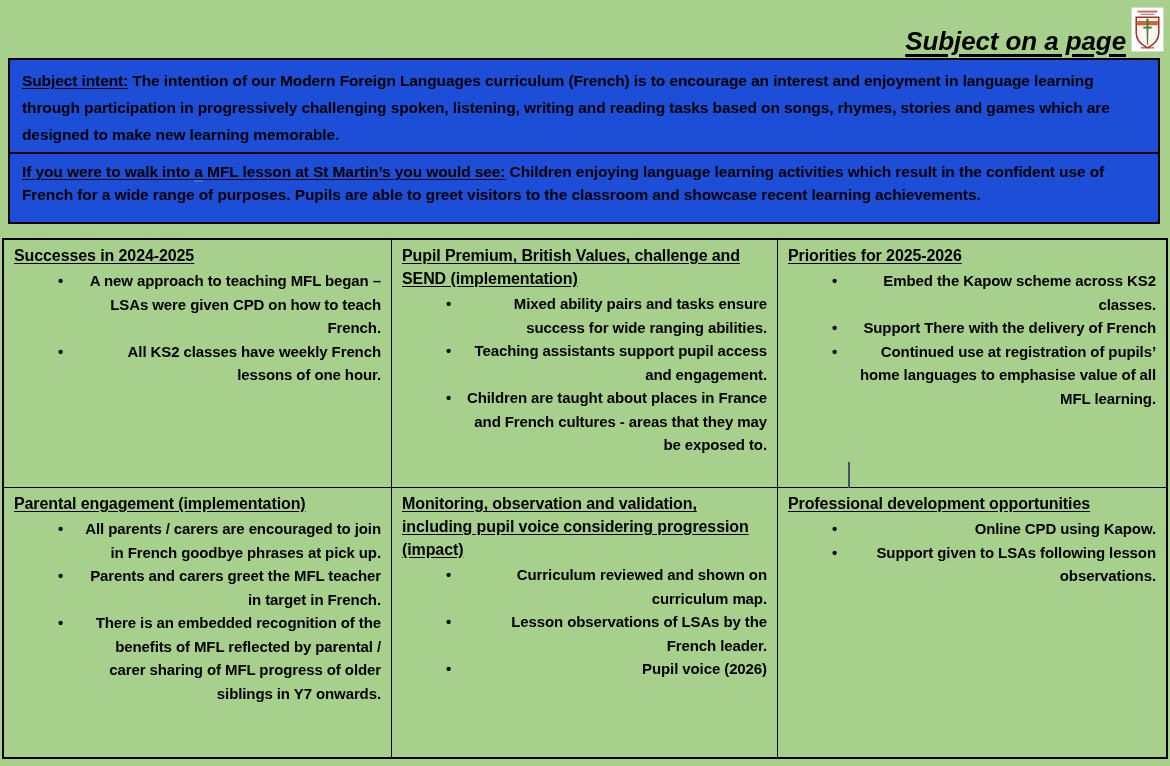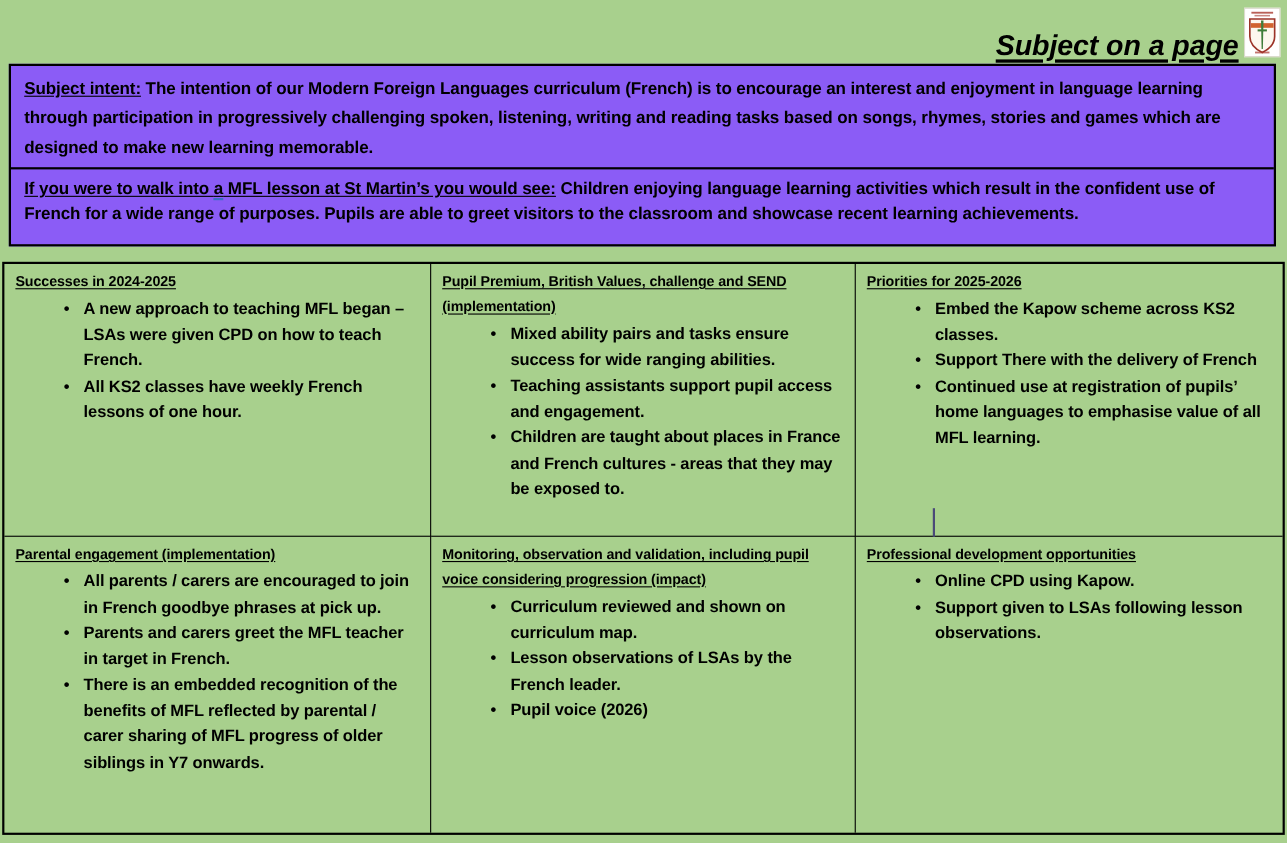--- a/index.html
+++ b/index.html
@@ -16,45 +16,45 @@
     white-space:nowrap;
     font-style:italic;
   }
   .crest{
     position:absolute;top:7px;right:6px;width:33px;height:45px;
     background:#fff;border:1px solid #d8d8c8;box-sizing:border-box;
   }
   .crest svg{display:block;width:100%;height:100%;}
   .white-box{
     position:absolute;left:8px;top:58px;width:1152px;
-    background:#8b5cf6;border:2px solid #000;box-sizing:border-box;
+    background:#1d4ed8;border:2px solid #000;box-sizing:border-box;
   }
   .box-section{padding:7px 12px 4px;}
   .box-section p{margin:0;font-size:15.5px;line-height:27px;}
   .box-section.sec2{padding:7px 12px 16px;}
   .box-section.sec2 p{line-height:22.5px;}
   .box-divider{border-top:2px solid #000;height:0;}
   .u{text-decoration:underline;text-underline-offset:2px;}
   .grammar{border-bottom:2.5px solid #3a6fc4;}
   .grid{
     position:absolute;left:2px;top:238px;width:1166px;height:521px;
     border:2px solid #000;box-sizing:border-box;
     display:grid;grid-template-columns:388px 386px auto;grid-template-rows:248px auto;
   }
   .cell{
     border-right:1.5px solid #000;border-bottom:1.5px solid #000;
     padding:4px 10px 0;overflow:hidden;box-sizing:border-box;
   }
   .cell.col3{border-right:none;}
   .cell.row2{border-bottom:none;}
   .cell-heading{
-    font-size:13px;line-height:23px;
+    font-size:16px;line-height:23px;
     text-decoration:underline;text-underline-offset:2px;
   }
-  ul.bullets{list-style:none;margin:2px 0 0;padding:0;font-size:15px;line-height:23.5px;}
+  ul.bullets{list-style:none;margin:2px 0 0;padding:0;font-size:15px;line-height:23.5px;text-align:right;}
   ul.bullets li{position:relative;padding-left:62px;}
   ul.bullets li::before{content:"\2022";position:absolute;left:44px;}
   .caret{position:absolute;left:848px;top:462px;width:2px;height:26px;background:#4a4a78;}
 </style>
 </head>
 <body>
 
 <h1 class="title">Subject on a page</h1>
 
 <div class="crest">

